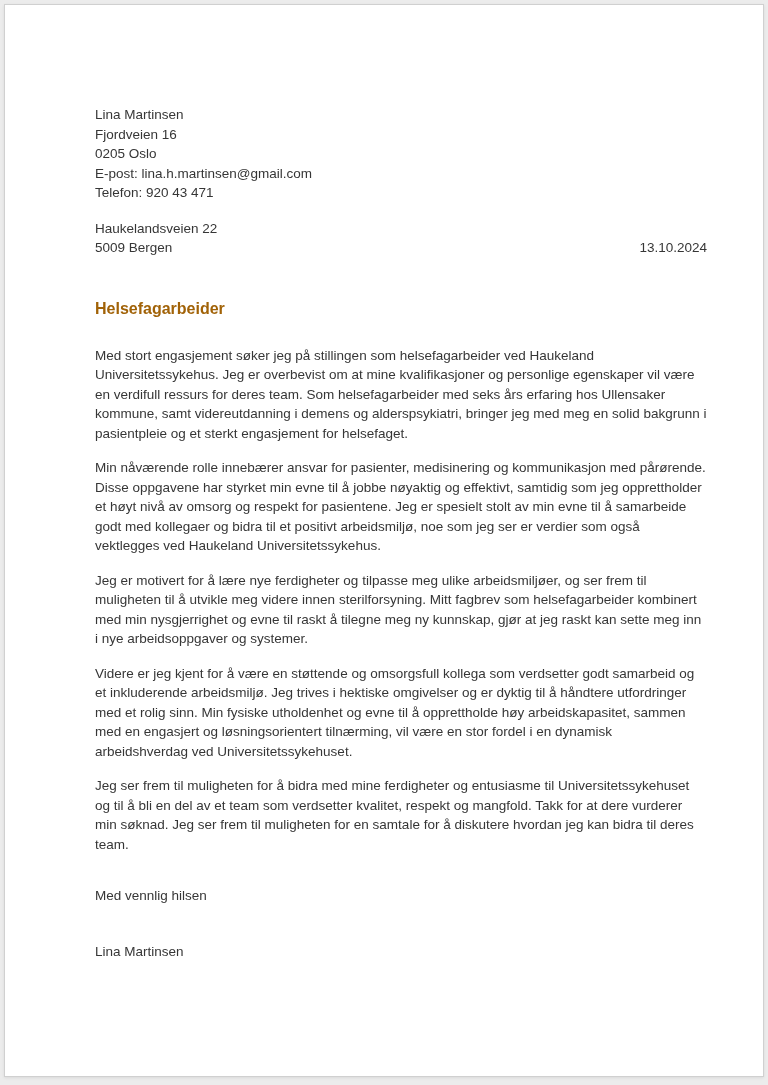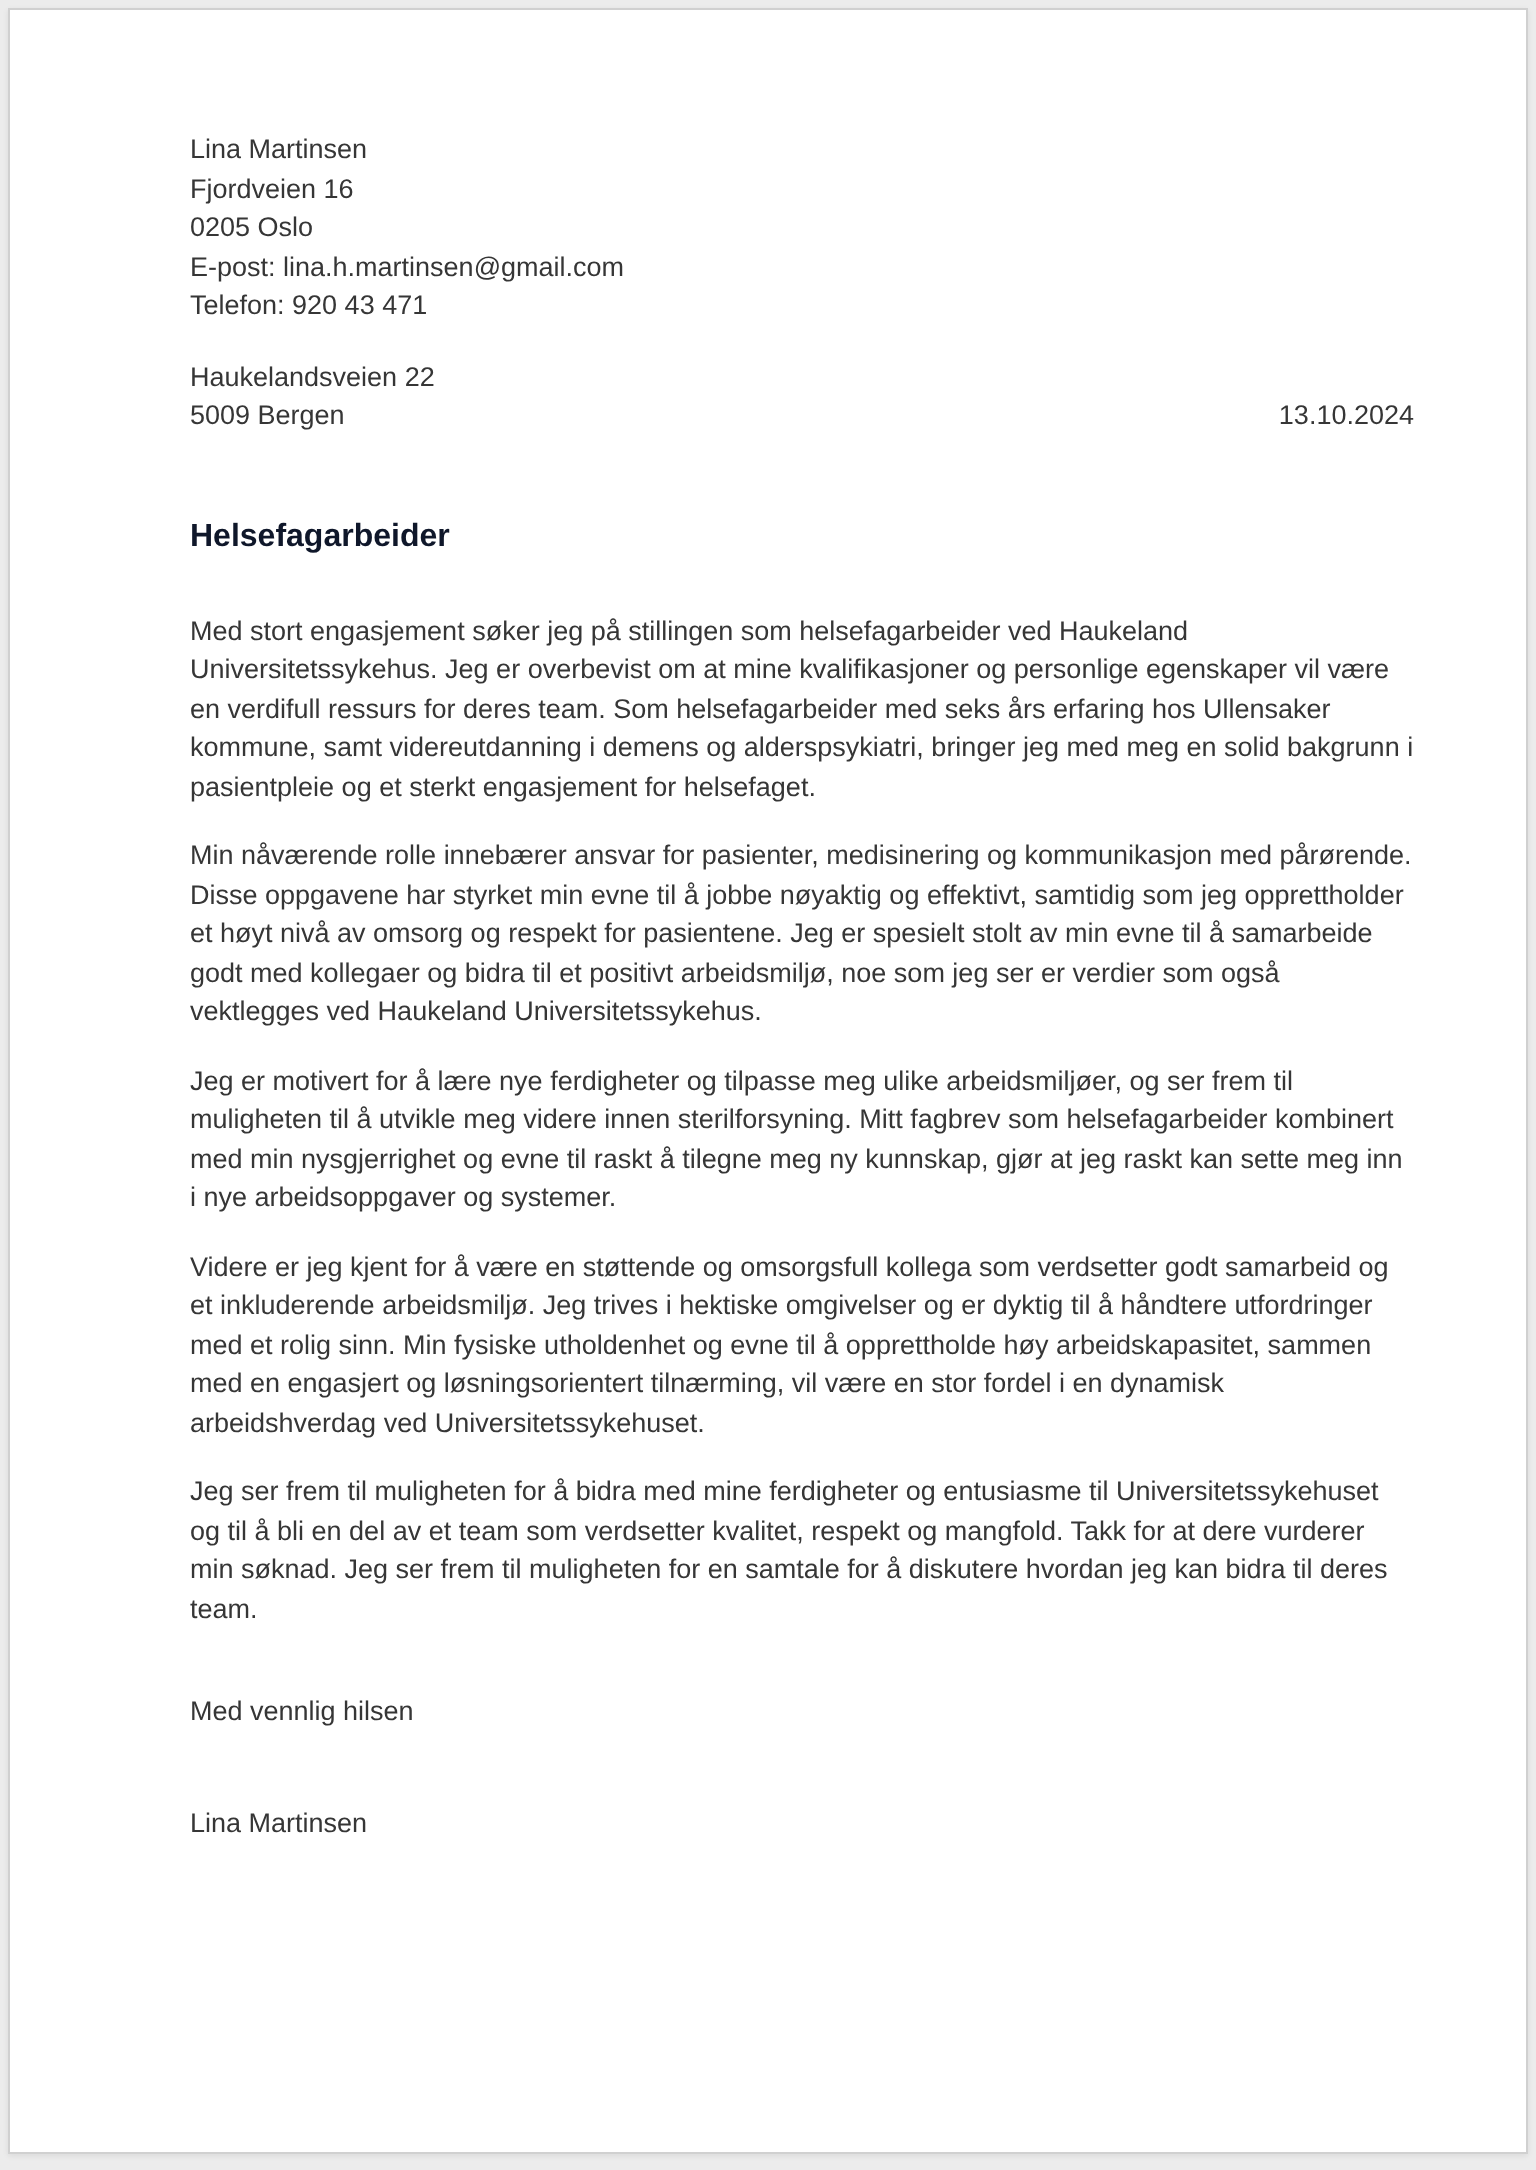--- a/index.html
+++ b/index.html
@@ -26,21 +26,21 @@
     left: 4px;
     top: 4px;
     width: 760px;
     height: 1073px;
     background: #ffffff;
     border: 1px solid #d0d0d0;
     box-shadow: 0 1px 3px rgba(0,0,0,0.08);
   }
 
   .content {
-    padding: 60px 56px 0 90px;
+    padding: 100px 56px 0 90px;
     color: #363636;
     font-size: 13.5px;
     line-height: 19.5px;
   }
 
   .sender-block div,
   .recipient-block div {
     line-height: 19.5px;
   }
 
@@ -55,21 +55,21 @@
     gap: 32px;
   }
 
   .date {
   }
 
   h1.letter-heading {
     font-size: 16px;
     line-height: 21px;
     font-weight: bold;
-    color: #0f172a;
+    color: #a16207;
     margin: 40px 0 27px 0;
   }
 
   p.letter-paragraph {
     margin: 1px 0 15px 0;
   }
 
   .closing-phrase {
     margin-top: 32px;
   }

